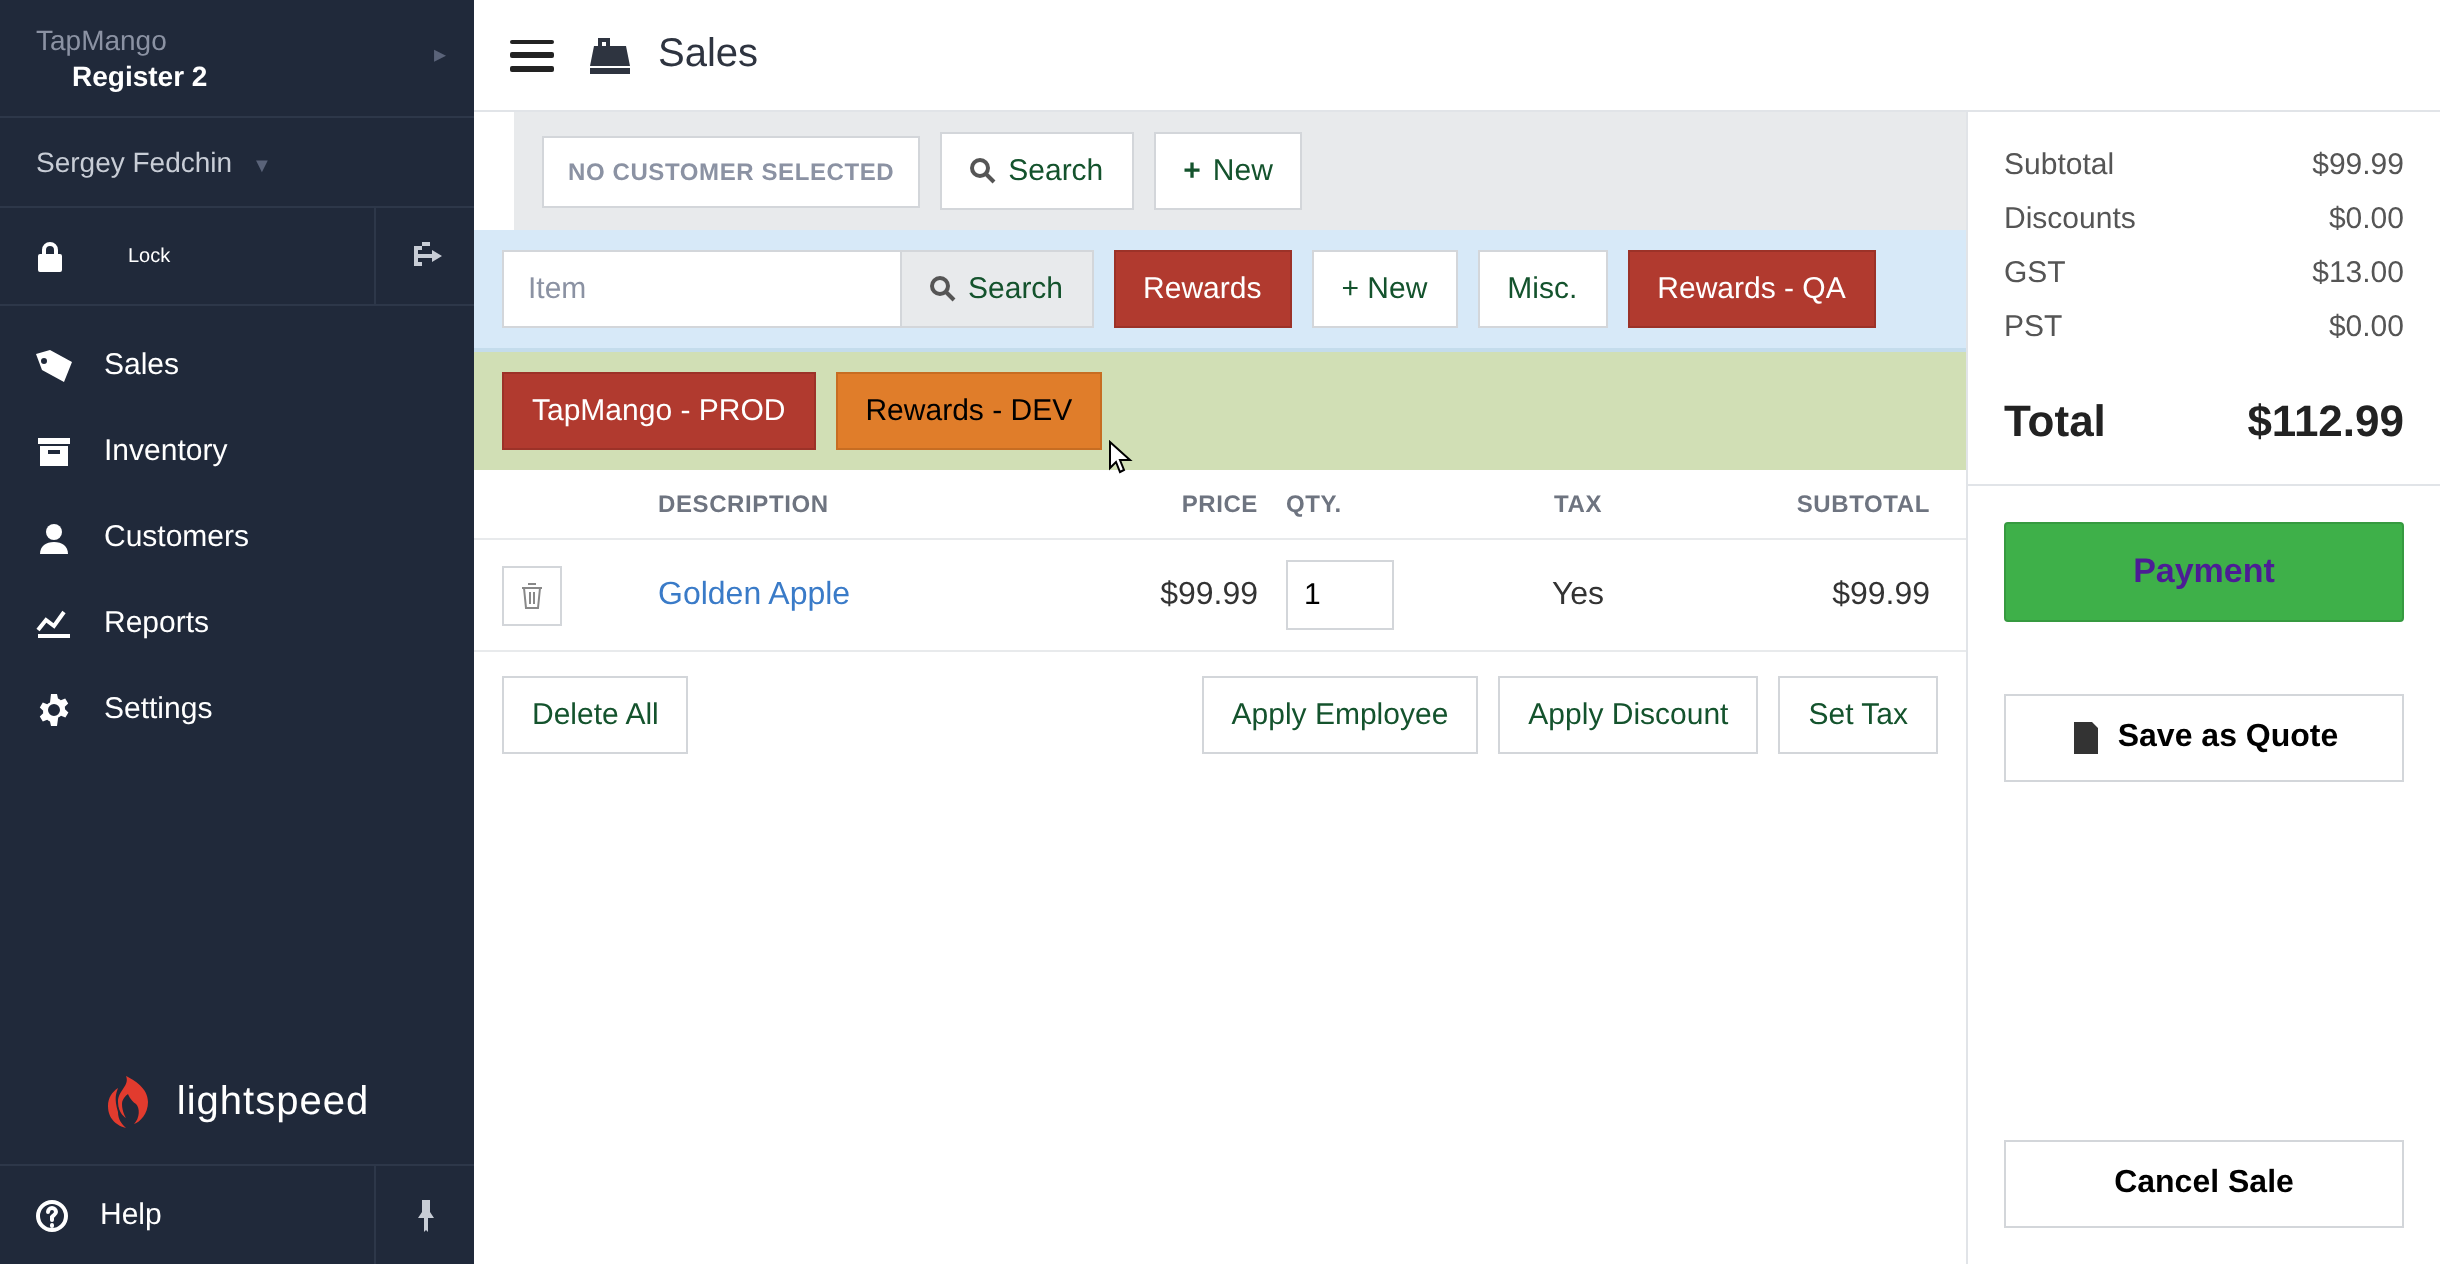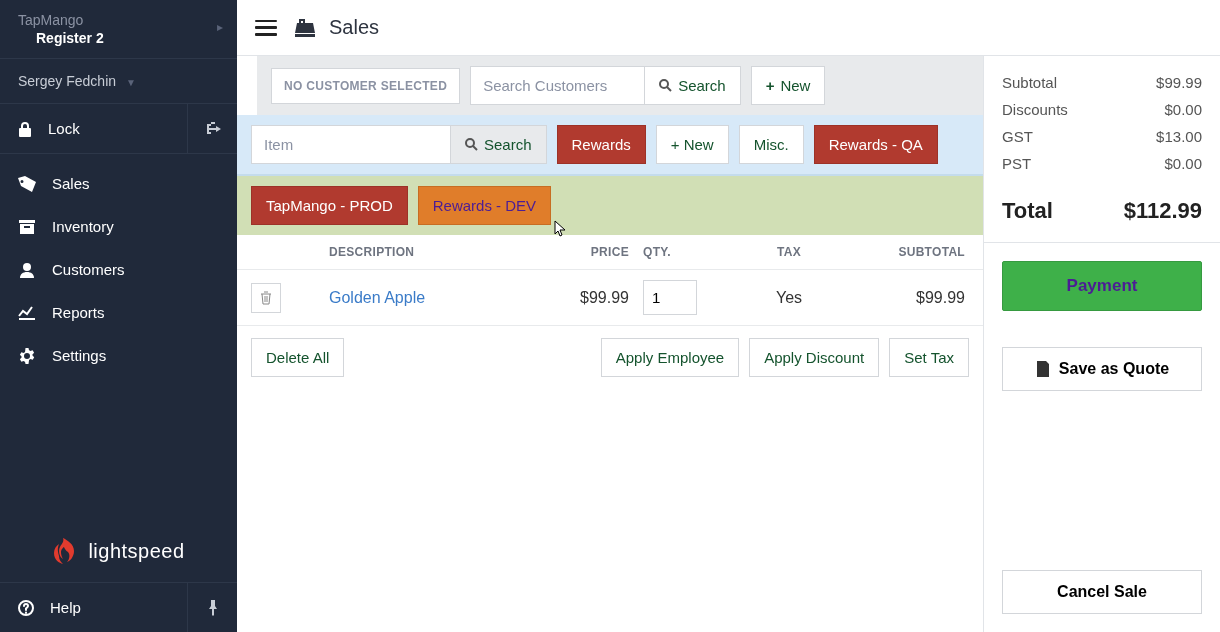--- a/index.html
+++ b/index.html
@@ -10,21 +10,21 @@
     
     .sidebar { width: 237px; background: #20293a; color: #c8cdd6; display: flex; flex-direction: column; }
     .sb-brand { padding: 12px 18px; position: relative; border-bottom: 1px solid #2d3749; }
     .sb-brand-name { color: #8b92a3; font-size: 14px; }
     .sb-brand-sub { color: #fff; font-weight: 700; font-size: 14px; margin-top: 2px; padding-left: 18px; }
     .sb-brand-caret { position: absolute; right: 14px; top: 20px; color: #5a6379; font-size: 12px; }
     .sb-user { padding: 14px 18px; color: #c8cdd6; font-size: 14px; border-bottom: 1px solid #2d3749; }
     .sb-user-caret { color: #5a6379; margin-left: 6px; font-size: 10px; }
     
     .sb-lockrow { display: flex; border-bottom: 1px solid #2d3749; }
-    .sb-lock { flex: 1; padding: 16px 18px; display: flex; align-items: center; gap: 16px; color: #fff; font-size: 15px; }
+    .sb-lock { flex: 1; padding: 16px 18px; display: flex; align-items: center; gap: 32px; color: #fff; font-size: 10px; }
     .sb-lock-icon2 { width: 50px; border-left: 1px solid #2d3749; display: flex; align-items: center; justify-content: center; color: #8b92a3; }
     
     .sb-nav { flex: 1; padding-top: 8px; }
     .sb-item { display: flex; align-items: center; gap: 16px; padding: 13px 18px; color: #fff; font-size: 15px; cursor: pointer; }
     .sb-item .ic { width: 18px; display: flex; justify-content: center; color: #fff; }
     
     .sb-logo { padding: 18px; text-align: center; display: flex; align-items: center; justify-content: center; gap: 14px; }
     .sb-logo-flame { color: #e23b2e; }
     .sb-logo-text { color: #fff; font-size: 20px; font-weight: 400; letter-spacing: 0.5px; }
     
@@ -49,21 +49,21 @@
     .sec-btns { background: #d1dfb5; padding: 10px 14px; display: flex; gap: 10px; flex-wrap: wrap; position: relative; }
     
     .nc-box { background: #fff; border: 1px solid #d3d6da; padding: 10px 12px; color: #8b92a3; font-size: 12px; font-weight: 600; letter-spacing: 0.3px; }
     .inp { background: #fff; border: 1px solid #d3d6da; padding: 10px 12px; font-size: 15px; color: #555; }
     .inp::placeholder { color: #8b92a3; }
     .inp-cust { width: 174px; }
     .inp-item { width: 199px; }
     .btn { background: #fff; border: 1px solid #d3d6da; padding: 10px 14px; font-size: 15px; color: #14532d; cursor: pointer; display: inline-flex; align-items: center; gap: 6px; }
     .btn-gray { background: #e8eaec; border: 1px solid #d3d6da; }
     .btn-red { background: #b13a2f; color: #fff; border: 1px solid #9c3228; }
-    .btn-orange { background: #e07d2a; color: #4c1d95; border: 1px solid #c76d22; }
+    .btn-orange { background: #e07d2a; color: #000000; border: 1px solid #c76d22; }
     
     .igrp { display: flex; }
     .igrp .inp { border-right: none; }
     .igrp .btn { }
     
     .cursor { position: absolute; top: 44px; left: 317px; pointer-events: none; }
     
     
     .thead { display: flex; padding: 10px 14px; background: #fff; color: #6e7480; font-size: 12px; font-weight: 600; letter-spacing: 0.3px; border-bottom: 1px solid #e8eaec; }
     .thead .c-del { width: 44px; }
@@ -215,21 +215,20 @@
         </span>
         <span>Sales</span>
       </div>
     </div>
 
     <div class="content">
       <div class="center">
         <div class="sec-customer">
           <div class="nc-box">NO CUSTOMER SELECTED</div>
           <div class="igrp">
-            <input class="inp inp-cust" placeholder="Search Customers" style="">
             <button class="btn">
               <svg width="13" height="13" viewBox="0 0 13 13" fill="none" stroke="#555" stroke-width="2">
                   <circle cx="5" cy="5" r="4"></circle>
                   <path d="M8 8l4 4"></path>
                 </svg>
               <span>Search</span>
             </button>
           </div>
           <button class="btn">
             <span style="font-weight:700">+</span>

